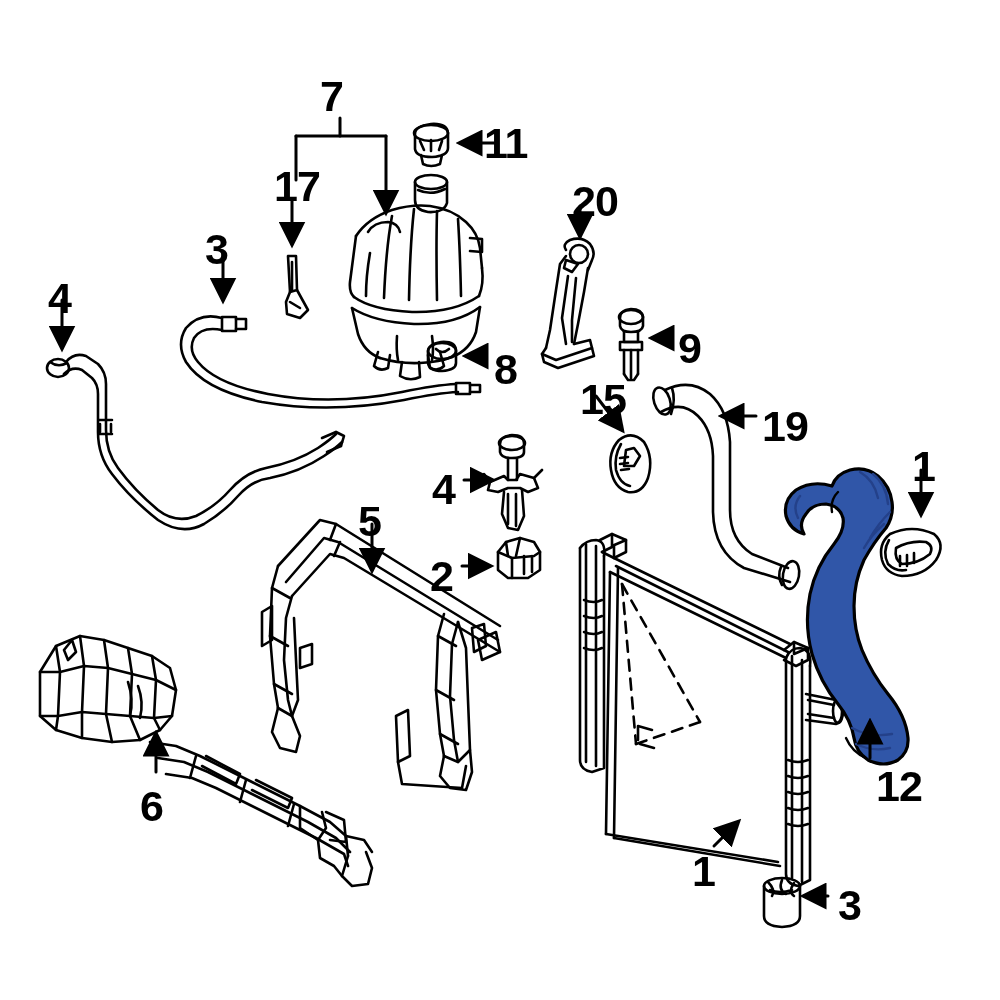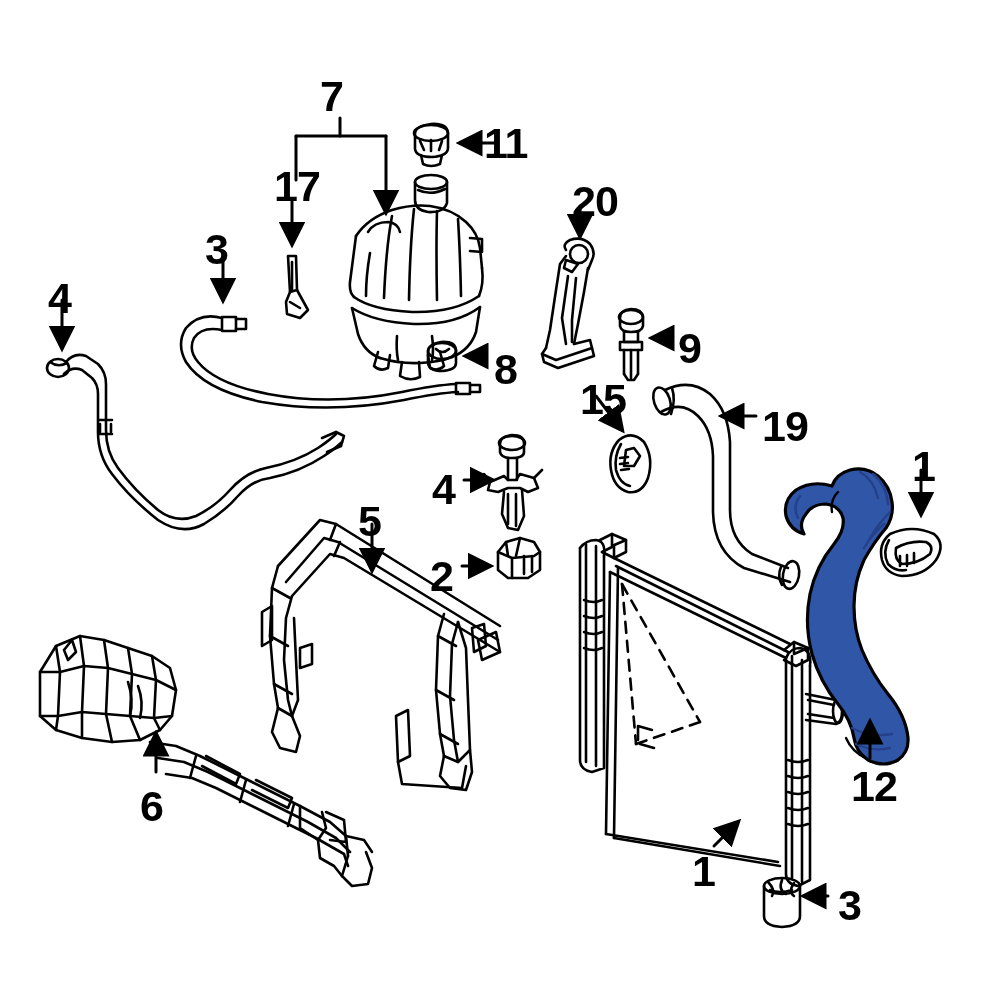--- a/index.html
+++ b/index.html
@@ -380,21 +380,21 @@
   <span class="lbl" style="left:430px;top:555px">2</span>
   <span class="lbl" style="left:838px;top:884px">3</span>
   <span class="lbl" style="left:432px;top:468px">4</span>
   <span class="lbl" style="left:358px;top:500px">5</span>
   <span class="lbl" style="left:140px;top:785px">6</span>
   <span class="lbl" style="left:320px;top:75px">7</span>
   <span class="lbl" style="left:494px;top:348px">8</span>
   <span class="lbl" style="left:678px;top:327px">9</span>
   <span class="lbl" style="left:484px;top:122px">11</span>
   <span class="lbl" style="left:274px;top:165px">17</span>
-  <span class="lbl" style="left:851px;top:765px">12</span>
+  <span class="lbl" style="left:876px;top:765px">12</span>
   <span class="lbl" style="left:912px;top:445px">1</span>
   <span class="lbl" style="left:762px;top:405px">19</span>
   <span class="lbl" style="left:580px;top:378px">15</span>
   <span class="lbl" style="left:205px;top:228px">3</span>
   <span class="lbl" style="left:48px;top:277px">4</span>
   <span class="lbl" style="left:572px;top:180px">20</span>
 
 </div>
 
 </body></html>

